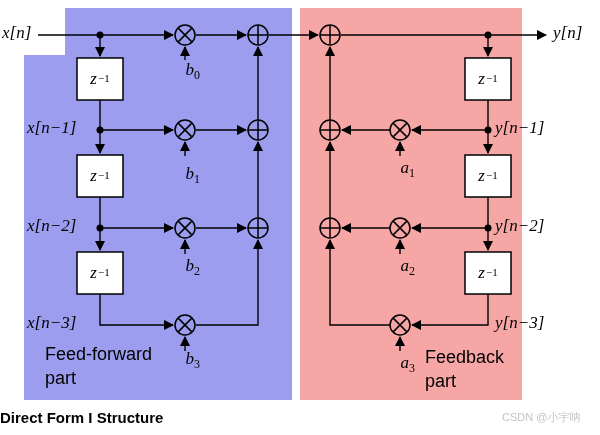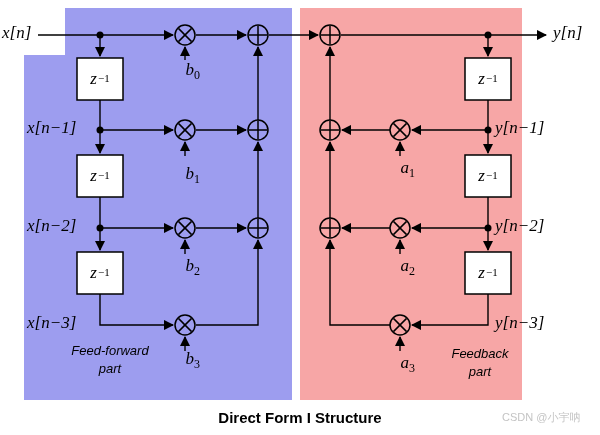--- a/index.html
+++ b/index.html
@@ -10,23 +10,23 @@
   .lbl { position:absolute; font-family:"Liberation Serif", serif; font-style:italic;
          font-size:17px; white-space:nowrap; line-height:1.1; }
   .coef { position:absolute; width:30px; text-align:right;
           font-family:"Liberation Serif", serif; font-size:17px; }
   .coef i { font-style:italic; }
   .coef sub { font-size:12px; }
   .delay { position:absolute; display:flex; align-items:center; justify-content:center;
            font-family:"Liberation Serif", serif; font-size:17px; }
   .delay i { font-style:italic; }
   .delay sup { font-size:11px; margin-left:1px; position:relative; top:-1px; }
-  .caption { position:absolute; font-size:13px; text-align:center;
-             white-space:pre-line; line-height:1.35;font-style:italic; }
-  .title { position:absolute; left:0; top:409px; width:600px; text-align:center;
+  .caption { position:absolute; font-size:18px; 
+             white-space:pre-line; line-height:1.35; }
+  .title { position:absolute; left:0; top:409px; width:600px; text-align:left;
            font-weight:bold; font-size:15px; }
   .wm1 { position:absolute; left:484px; top:391px; font-size:14px; color:#9a9a9a; white-space:nowrap; }
   .wm2 { position:absolute; left:502px; top:410px; font-size:11px; color:#c4c4c4; white-space:nowrap; }
   .ff-region { fill:var(--feedforward-bg, #9d9def); }
   .fb-region { fill:var(--feedback-bg, #f7a6a6); }
 </style>
 </head>
 <body>
 
 <div class="stage">

